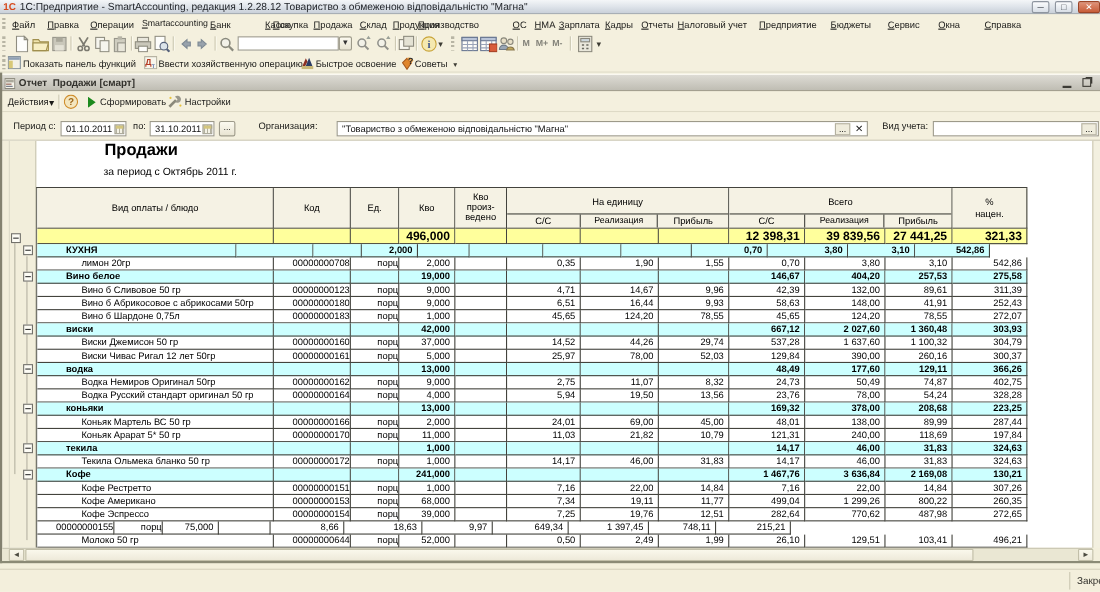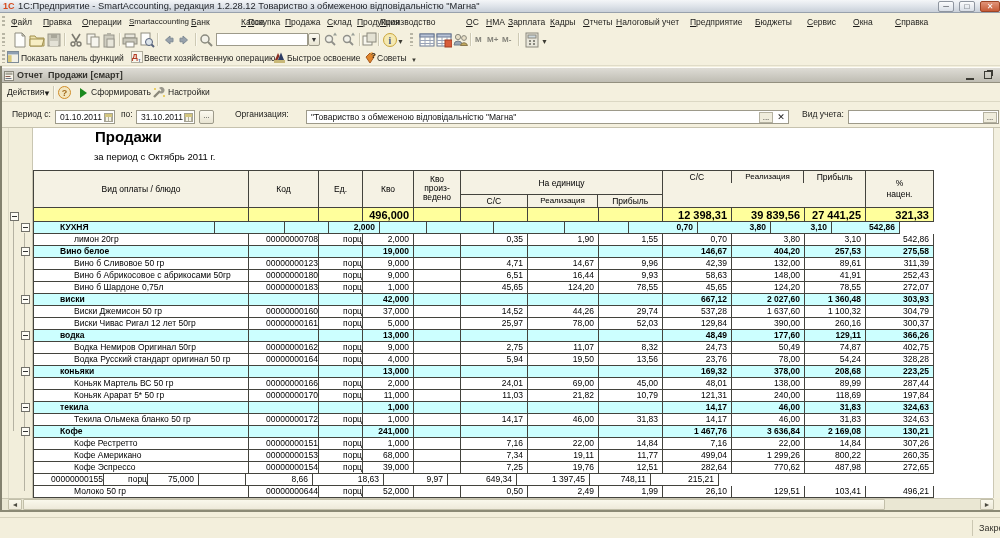--- a/index.html
+++ b/index.html
@@ -330,20 +330,21 @@
    <div class="c wrap" style="width:47px">Кво<br>произ-<br>ведено</div>
    <div class="c" style="width:202px;padding:0">
      <div style="height:24px;line-height:24px;border-bottom:1px solid #43433d">На единицу</div>
      <div style="display:flex;height:12px">
        <div style="width:67px;border-right:1px solid #43433d;line-height:12px">С/С</div>
        <div style="width:71px;border-right:1px solid #43433d;line-height:12px;font-size:8px">Реализация</div>
        <div style="width:64px;line-height:12px">Прибыль</div>
      </div>
    </div>
    <div class="c" style="width:203px;padding:0">
+     <div style="height:24px;line-height:24px;border-bottom:1px solid #43433d">Всего</div>
      <div style="display:flex;height:12px">
        <div style="width:69px;border-right:1px solid #43433d;line-height:12px">С/С</div>
        <div style="width:73px;border-right:1px solid #43433d;line-height:12px;font-size:8px">Реализация</div>
        <div style="width:61px;line-height:12px">Прибыль</div>
      </div>
    </div>
    <div class="c pc" style="width:68px">%<br>нацен.</div>
   </div>
   <div class="row tot">
    <div class="c" style="width:215px"></div>

